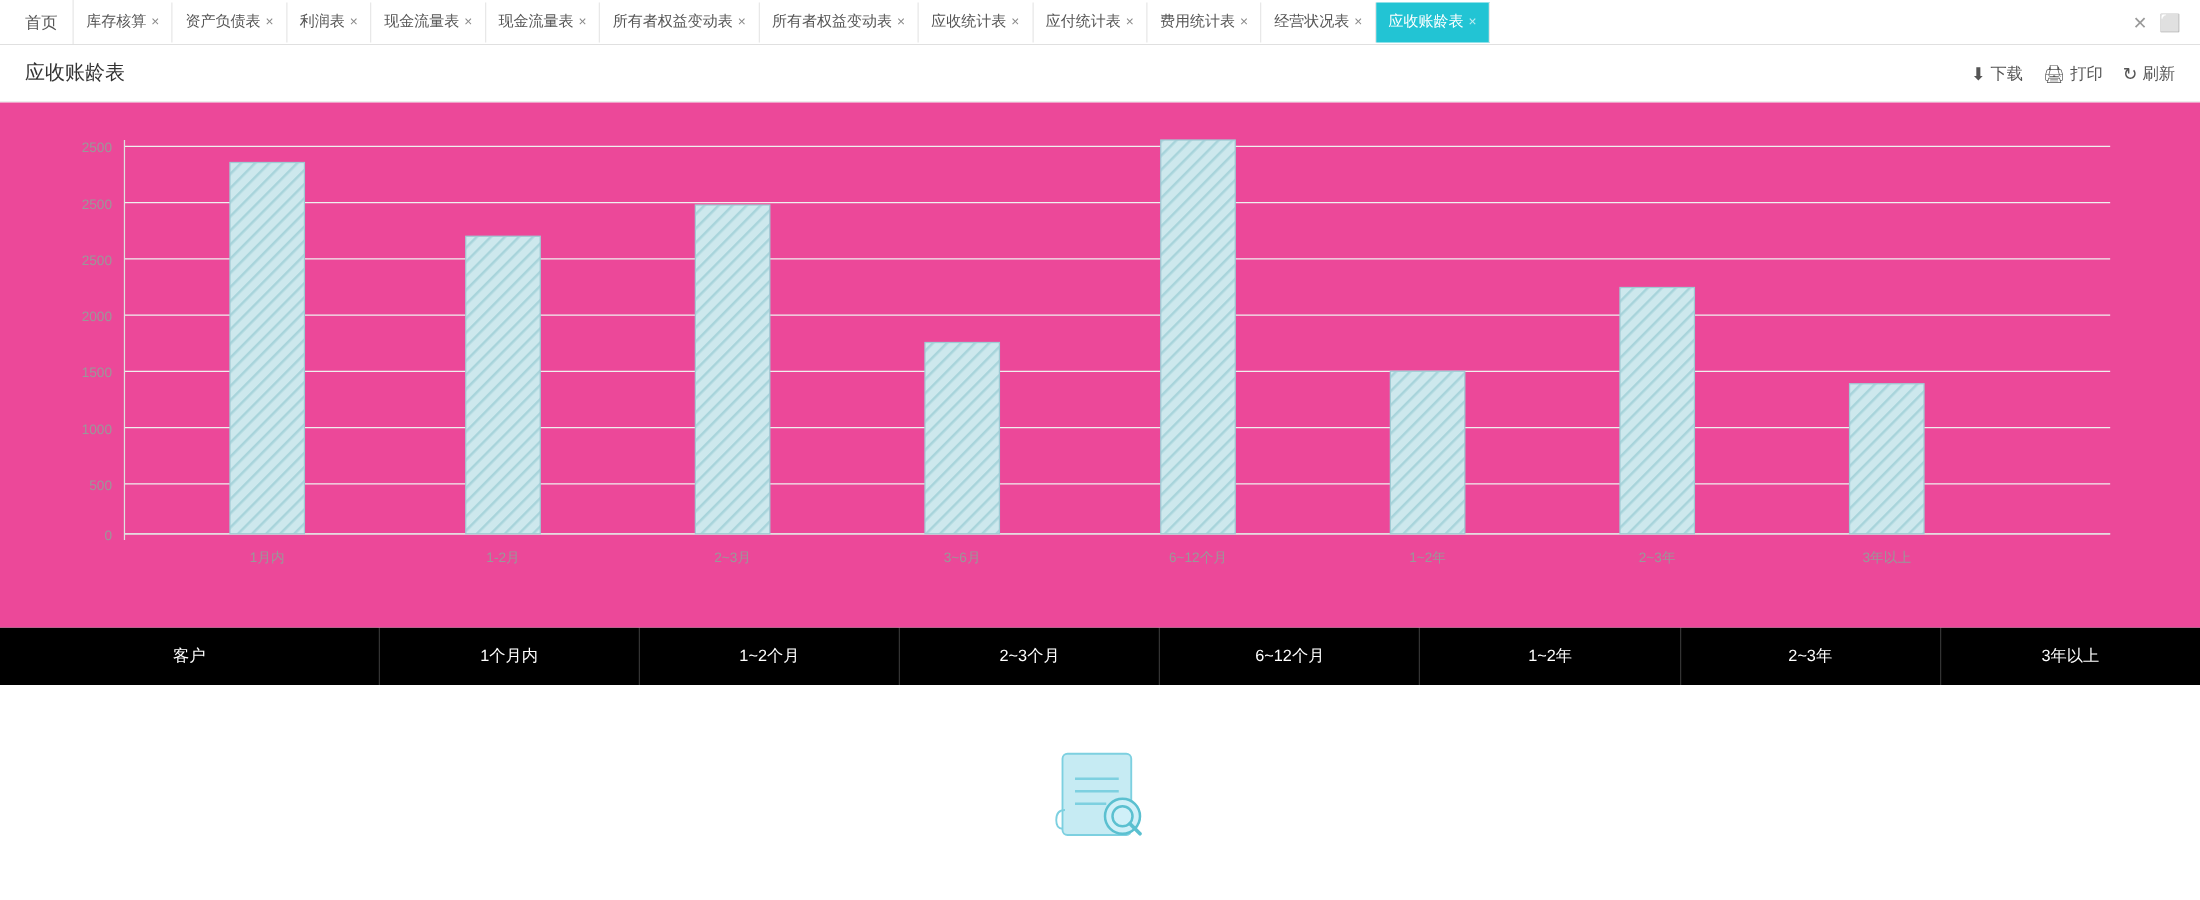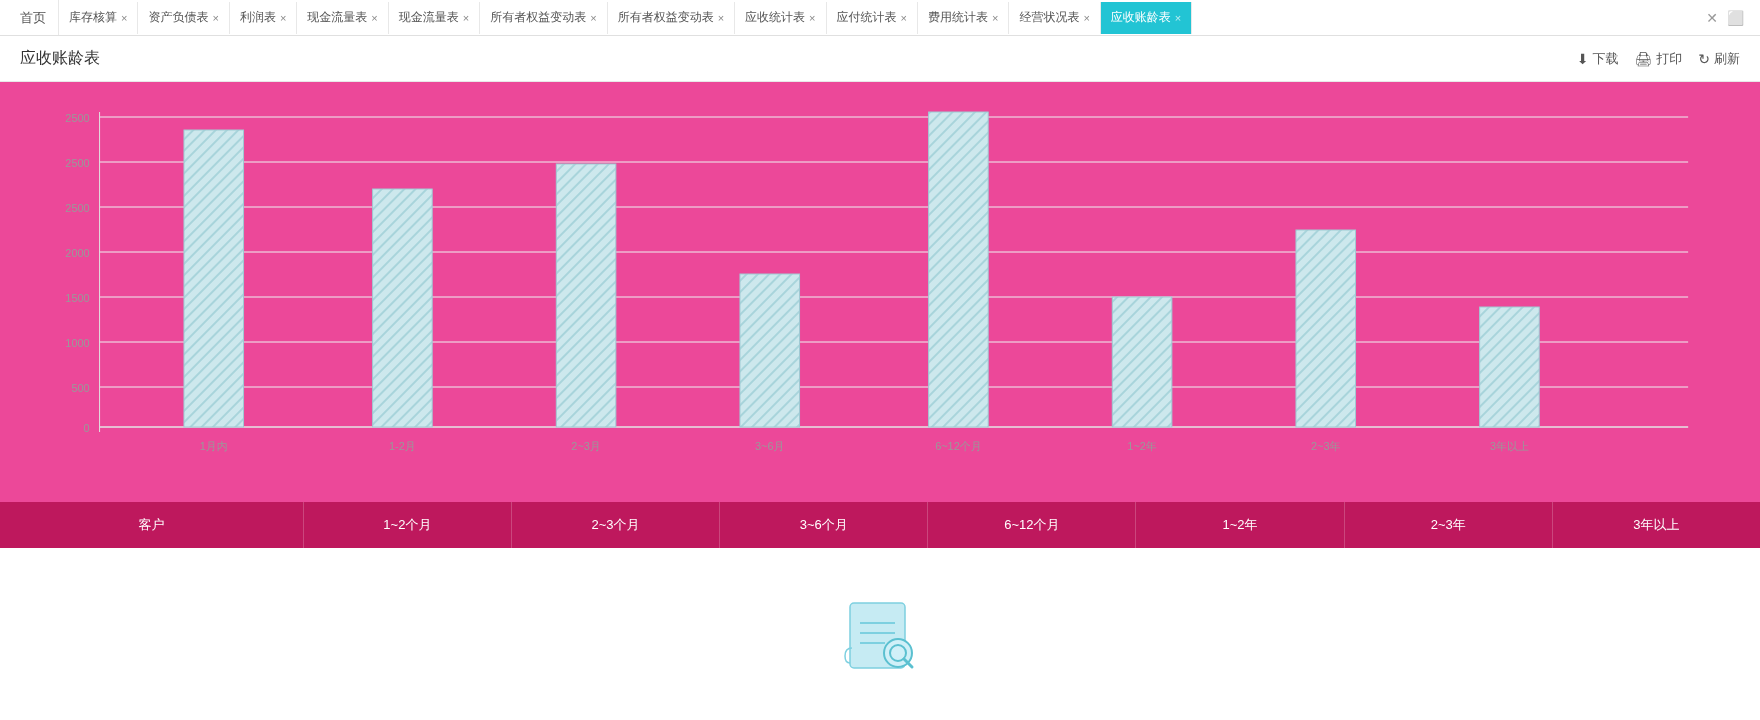--- a/index.html
+++ b/index.html
@@ -103,24 +103,23 @@
     .chart-area {
       background: #ec4899;
       padding: 20px 52px 30px 40px;
       height: 420px;
       position: relative;
     }
 
     
     .table-header {
       display: flex;
-      background: #be185d;
+      background: #000000;
       color: #fff;
       font-size: 13px;
-      justify-content: center;
     }
     .th-cell {
       flex: 1;
       padding: 14px 8px;
       text-align: center;
       border-right: 1px solid rgba(255,255,255,0.2);
     }
     .th-cell:first-child { flex: 1.5; }
     .th-cell:last-child { border-right: none; }
 
@@ -280,23 +279,23 @@
       <rect x="1265" y="128" width="60" height="197" fill="url(#hatch)" stroke="#9ecbd4" stroke-width="1"></rect>
       <text x="1295" y="348" text-anchor="middle" font-size="11" fill="#999">2~3年</text>
 
       <rect x="1450" y="205" width="60" height="120" fill="url(#hatch)" stroke="#9ecbd4" stroke-width="1"></rect>
       <text x="1480" y="348" text-anchor="middle" font-size="11" fill="#999">3年以上</text>
     </svg>
   </div>
 
   <div class="table-header" id="table-header-row">
   <div class="th-cell">客户</div>
+      <div class="th-cell">1个月内</div>
       <div class="th-cell">1~2个月</div>
       <div class="th-cell">2~3个月</div>
-      <div class="th-cell">3~6个月</div>
       <div class="th-cell">6~12个月</div>
       <div class="th-cell">1~2年</div>
       <div class="th-cell">2~3年</div>
       <div class="th-cell">3年以上</div>
     </div>
 
   <div class="empty-state">
     <svg width="100" height="100" viewBox="0 0 100 100">
 
       <rect x="20" y="15" width="55" height="65" rx="4" fill="#b8e6f0" opacity="0.8"></rect>

